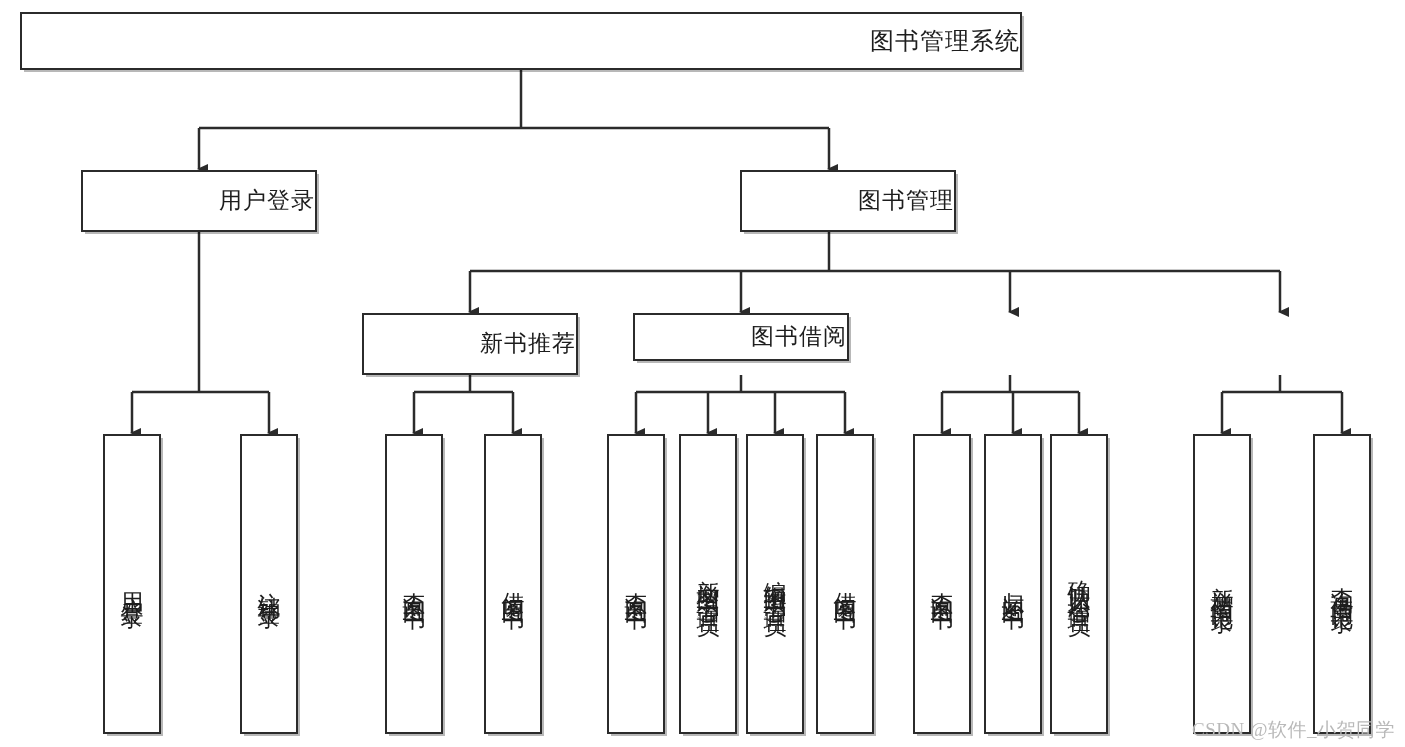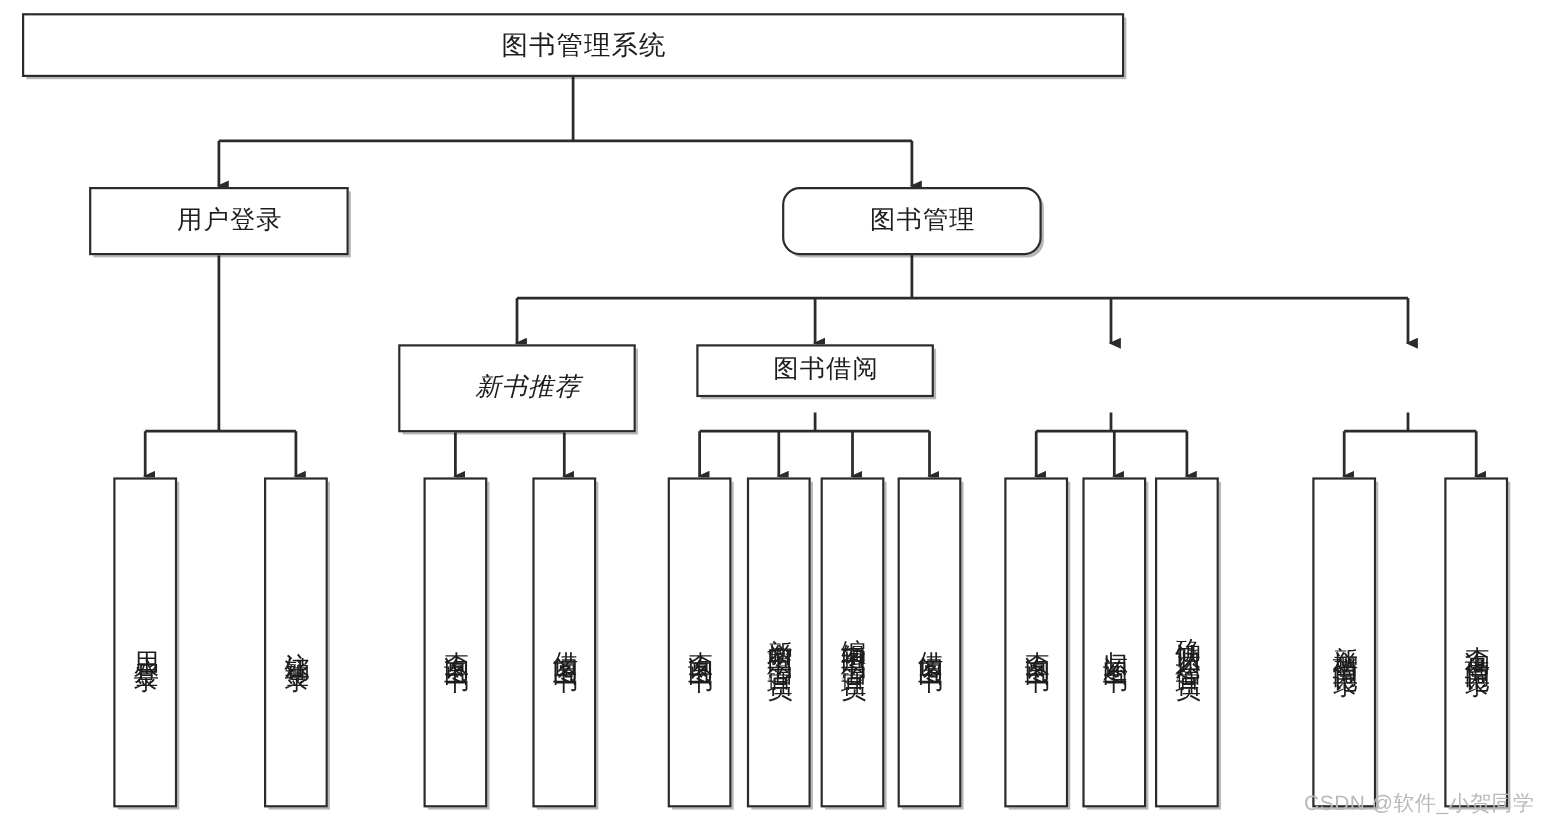--- a/index.html
+++ b/index.html
@@ -10,21 +10,21 @@
     font-family:"DejaVu Sans","Liberation Sans",sans-serif;
     overflow:hidden;
   }
   svg#wires{position:absolute;left:0;top:0;width:1405px;height:747px;}
   .node{
     position:absolute;
     box-sizing:border-box;
     background:#ffffff;
     border:2.5px solid #2b2b2b;
     box-shadow:3px 3px 0 -1px rgba(0,0,0,0.28);
-    display:flex;align-items:center;justify-content:center;
+    display:flex;align-items:center;justify-content:flex-end;
     color:#1d1d1d;
     padding-left:20px;
   }
   .node .lbl{
     display:block;
     text-align:center;
     line-height:1.18;
     letter-spacing:1px;
   }
   .node.horiz .lbl{
@@ -44,21 +44,21 @@
     white-space:nowrap;
   }
   .node.root .lbl{font-size:24px;}
   .watermark{
     position:absolute;
     right:10px;bottom:4px;
     font-size:19px;
     color:#b9b9b9;
     letter-spacing:0.5px;
     white-space:nowrap;
-    font-family:Liberation Sans, sans-serif;
+    font-family:Liberation Serif, serif;
     margin-left:12px;
   }
 </style>
 </head>
 <body>
 
 <div id="stage">
 
   <svg id="wires" xmlns="http://www.w3.org/2000/svg">
     <defs>
@@ -103,25 +103,25 @@
       </g>
   </svg>
 
   <div class="node root horiz" id="n-root" style="left: 20px; top: 12px; width: 1002px; height: 58px;">
     <span class="lbl">图书管理系统</span>
   </div>
 
   <div class="node horiz" id="n-l2_user_login" style="left: 81px; top: 170px; width: 236px; height: 62px;">
     <span class="lbl">用户登录</span>
   </div>
-  <div class="node horiz" id="n-l2_book_manage" style="left: 711px; top: 170px; width: 236px; height: 62px; border-radius: 16px;">
+  <div class="node horiz" id="n-l2_book_manage" style="left: 740px; top: 170px; width: 216px; height: 62px;">
     <span class="lbl">图书管理</span>
   </div>
 
-  <div class="node horiz" id="n-l3_new_book_rec" style="left: 362px; top: 313px; width: 216px; height: 80px; font-style: italic;">
+  <div class="node horiz" id="n-l3_new_book_rec" style="left: 362px; top: 313px; width: 216px; height: 62px;">
     <span class="lbl">新书推荐</span>
   </div>
   <div class="node horiz" id="n-l3_book_borrow" style="left: 633px; top: 313px; width: 216px; height: 48px;">
     <span class="lbl">图书借阅</span>
   </div>
 
   <div class="node vert" id="n-leaf_user_login" style="left: 103px; top: 434px; width: 58px; height: 300px;">
     <span class="lbl">用户登录</span>
   </div>
   <div class="node vert" id="n-leaf_user_logout" style="left: 240px; top: 434px; width: 58px; height: 300px;">

